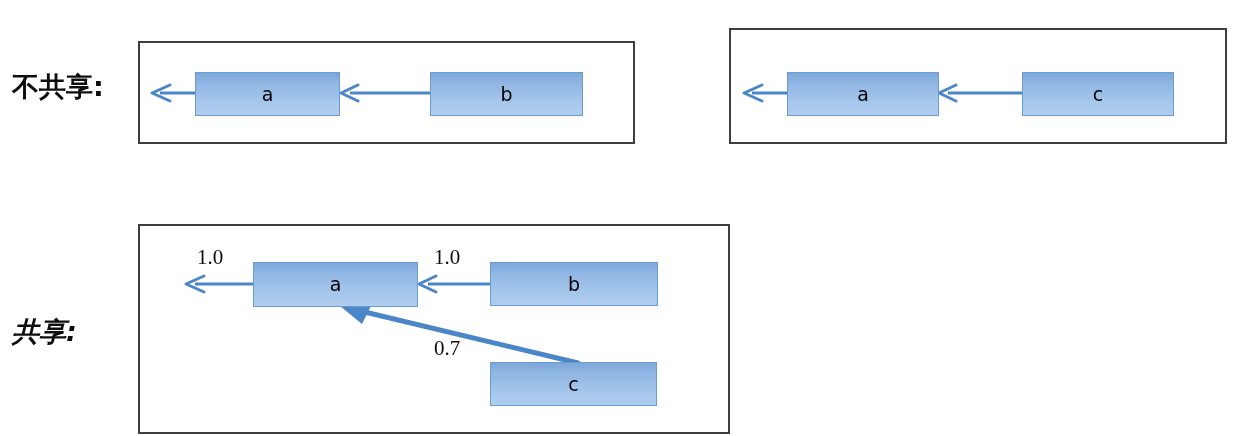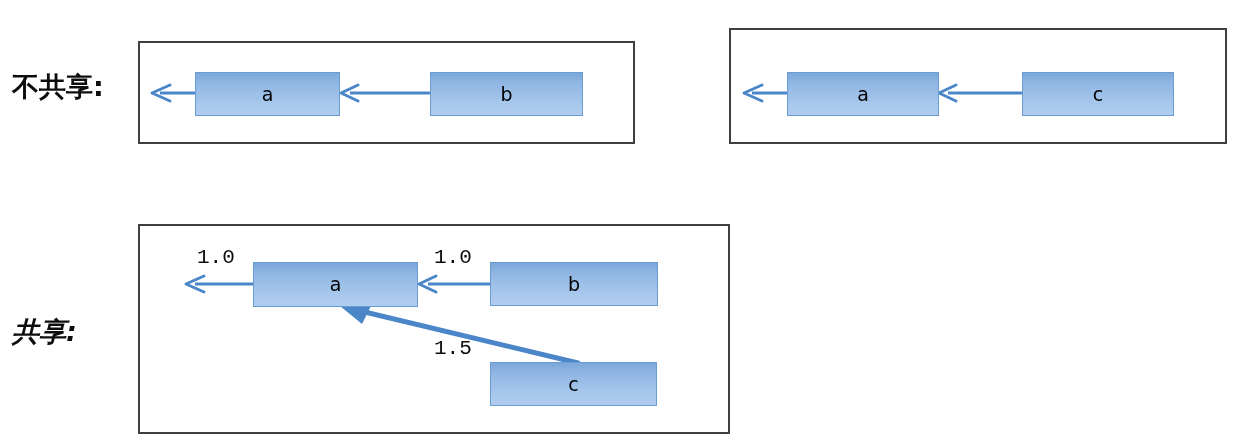--- a/index.html
+++ b/index.html
@@ -77,21 +77,21 @@
     position: absolute;
     left: 0; top: 0;
     width: 1240px;
     height: 436px;
     pointer-events: none;
   }
 
   
   .edge-label {
     position: absolute;
-    font-family: Liberation Mono, monospace;
+    font-family: Liberation Serif, serif;
     font-size: 21px;
     color: #0d0d0d;
     line-height: 1;
     white-space: nowrap;
   }
   .edge-label--aw  { left: 197px; top: 231px; }
   .edge-label--bw  { left: 434px; top: 231px; }
   .edge-label--cw  { left: 434px; top: 322px; }
 </style>
 </head>
@@ -166,15 +166,15 @@
   </div>
   <div class="node node--bt-b">
     <span>b</span>
   </div>
   <div class="node node--bt-c">
     <span>c</span>
   </div>
 
   <div class="edge-label edge-label--aw">1.0</div>
   <div class="edge-label edge-label--bw">1.0</div>
-  <div class="edge-label edge-label--cw">1.5</div>
+  <div class="edge-label edge-label--cw">0.7</div>
 
 </div>
 
 </body></html>

